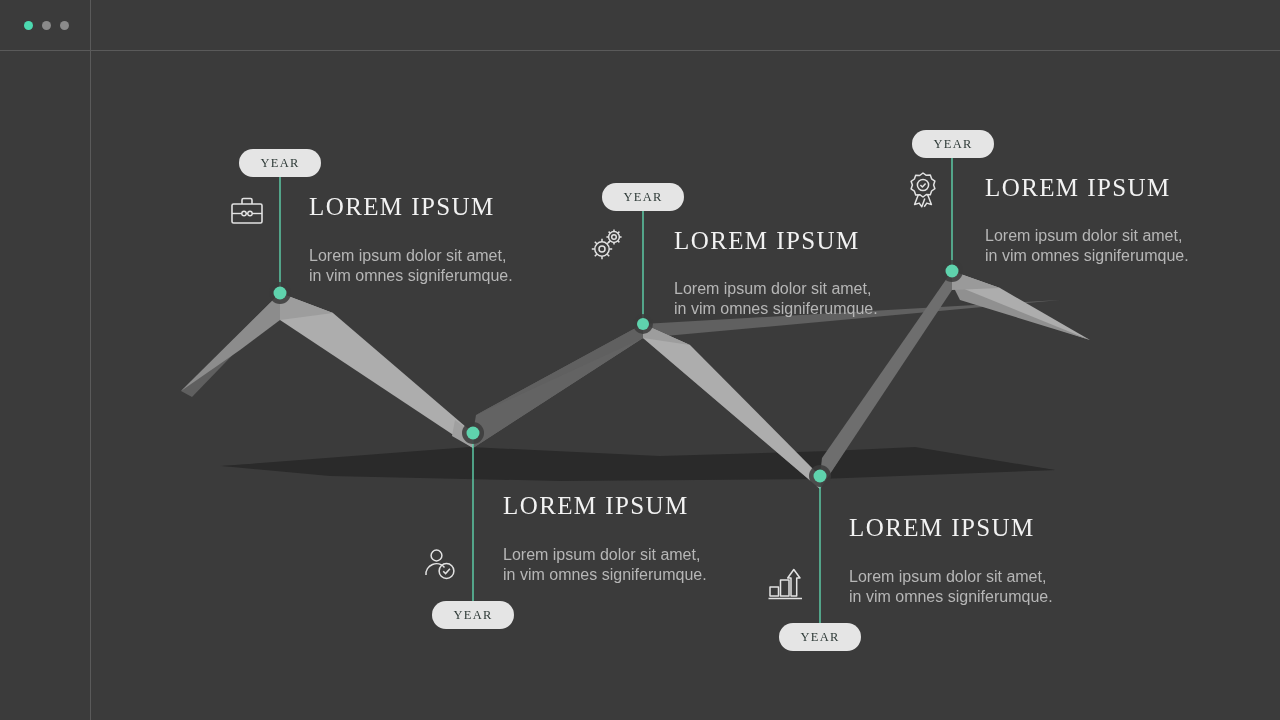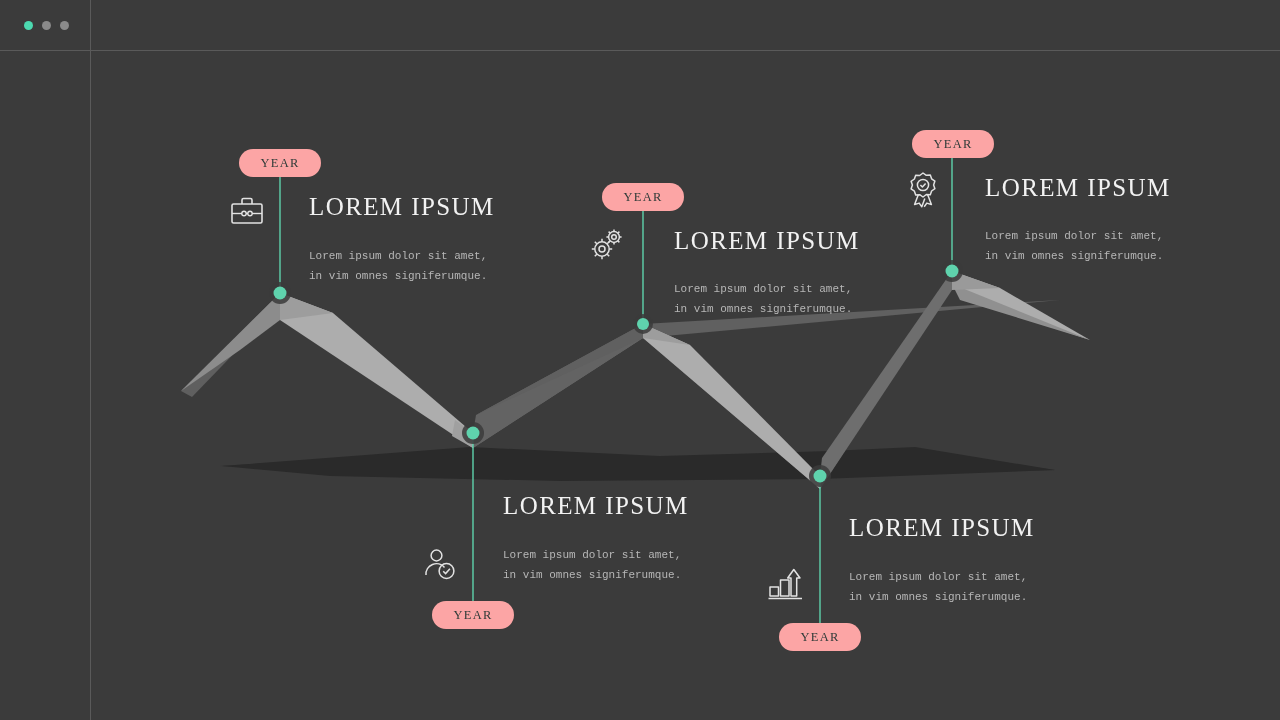--- a/index.html
+++ b/index.html
@@ -32,31 +32,31 @@
   .milestone-text{position:absolute;}
   .milestone-title{
     font-family:"Liberation Serif", serif;
     font-size:25px;
     letter-spacing:1.4px;
     color:#f2f2f2;
     white-space:nowrap;
     line-height:1;
   }
   .milestone-desc{
-    font-family:Liberation Mono, monospace;
-    font-size:11px;
+    font-family:Liberation Sans, sans-serif;
+    font-size:16px;
     line-height:20px;
     color:#b6b6b6;
     white-space:nowrap;
   }
   
   .year-pill{
     position:absolute;
     width:82px;height:28px;border-radius:14px;
-    background:#fca5a5;
+    background:#e5e5e5;
     display:flex;align-items:center;justify-content:center;
     font-family:"Liberation Serif", serif;
     font-size:12.5px;
     letter-spacing:1.3px;
     color:#2f3b38;
   }
   
   .milestone-icon{position:absolute;}
 </style>
 </head>

